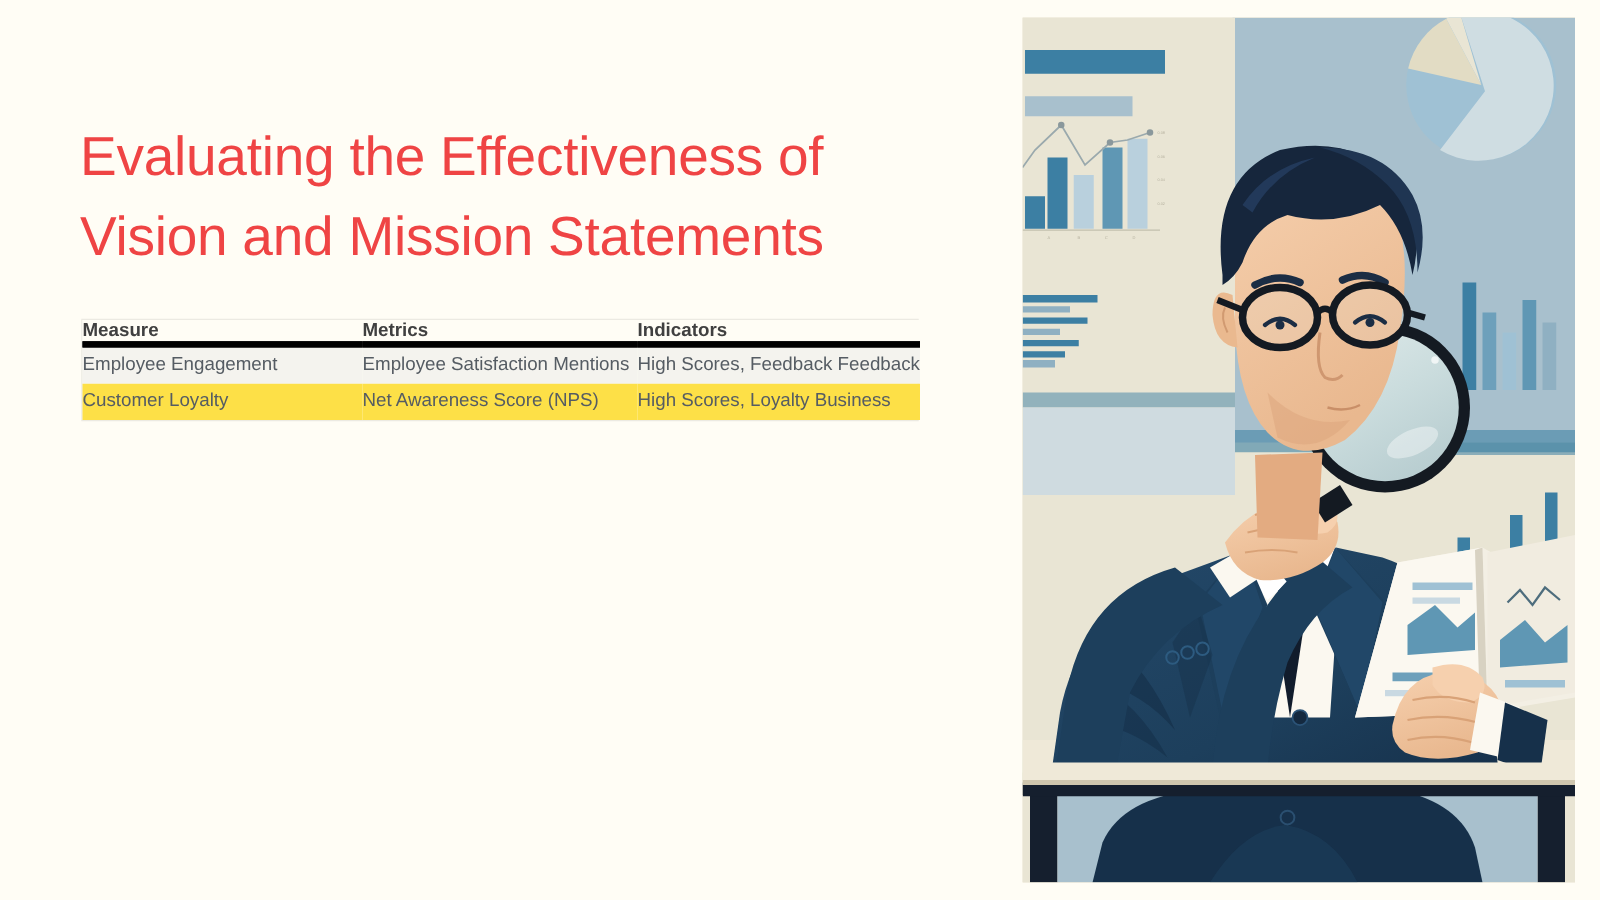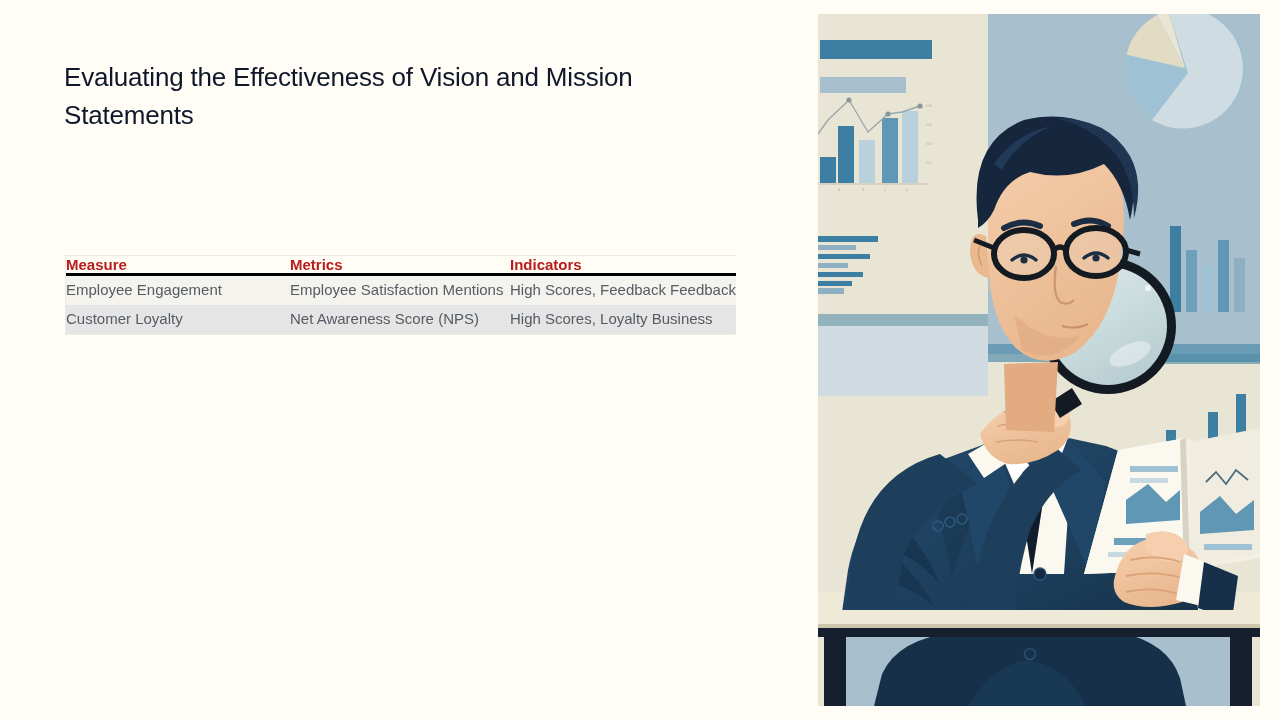--- a/index.html
+++ b/index.html
@@ -26,26 +26,26 @@
     left: 0;
     top: 0;
     width: 803px;
     height: 720px;
     background: #fffdf5;
   }
 
   .slide-title {
     position: absolute;
     left: 64px;
-    top: 42px;
+    top: 65px;
     width: 660px;
-    font-size: 26px;
+    font-size: 44px;
     line-height: 1.44;
     font-weight: 400;
-    color: #0f172a;
+    color: #ef4444;
     letter-spacing: -0.2px;
   }
 
   
   .table-wrap {
     position: absolute;
     left: 65px;
     top: 255px;
     width: 670px;
     border: 1px solid #eceae2;
@@ -64,33 +64,33 @@
     padding: 0;
   }
   table.metrics-table col.c1 { width: 224px; }
   table.metrics-table col.c2 { width: 220px; }
   table.metrics-table col.c3 { width: 226px; }
 
   thead tr { background: #fffdf5; }
   thead th {
     font-size: 15px;
     font-weight: 700;
-    color: #b91c1c;
+    color: #404040;
     padding: 19px 18px 19px 19px;
-    border-bottom: 3px solid #000000;
+    border-bottom: 5px solid #000000;
   }
   tbody td {
     font-size: 15px;
     font-weight: 400;
     color: #555c63;
     line-height: 1.92;
     padding: 13px 18px 18px 19px;
   }
   tbody tr.odd { background: #f4f3ee; margin-left: 12px; }
-  tbody tr.even { background: #e5e5e5; }
+  tbody tr.even { background: #fde047; }
   tbody tr.last td { padding-bottom: 42px; }
 
   
   .illustration {
     position: absolute;
     left: 818px;
     top: 14px;
     width: 442px;
     height: 692px;
     overflow: hidden;

